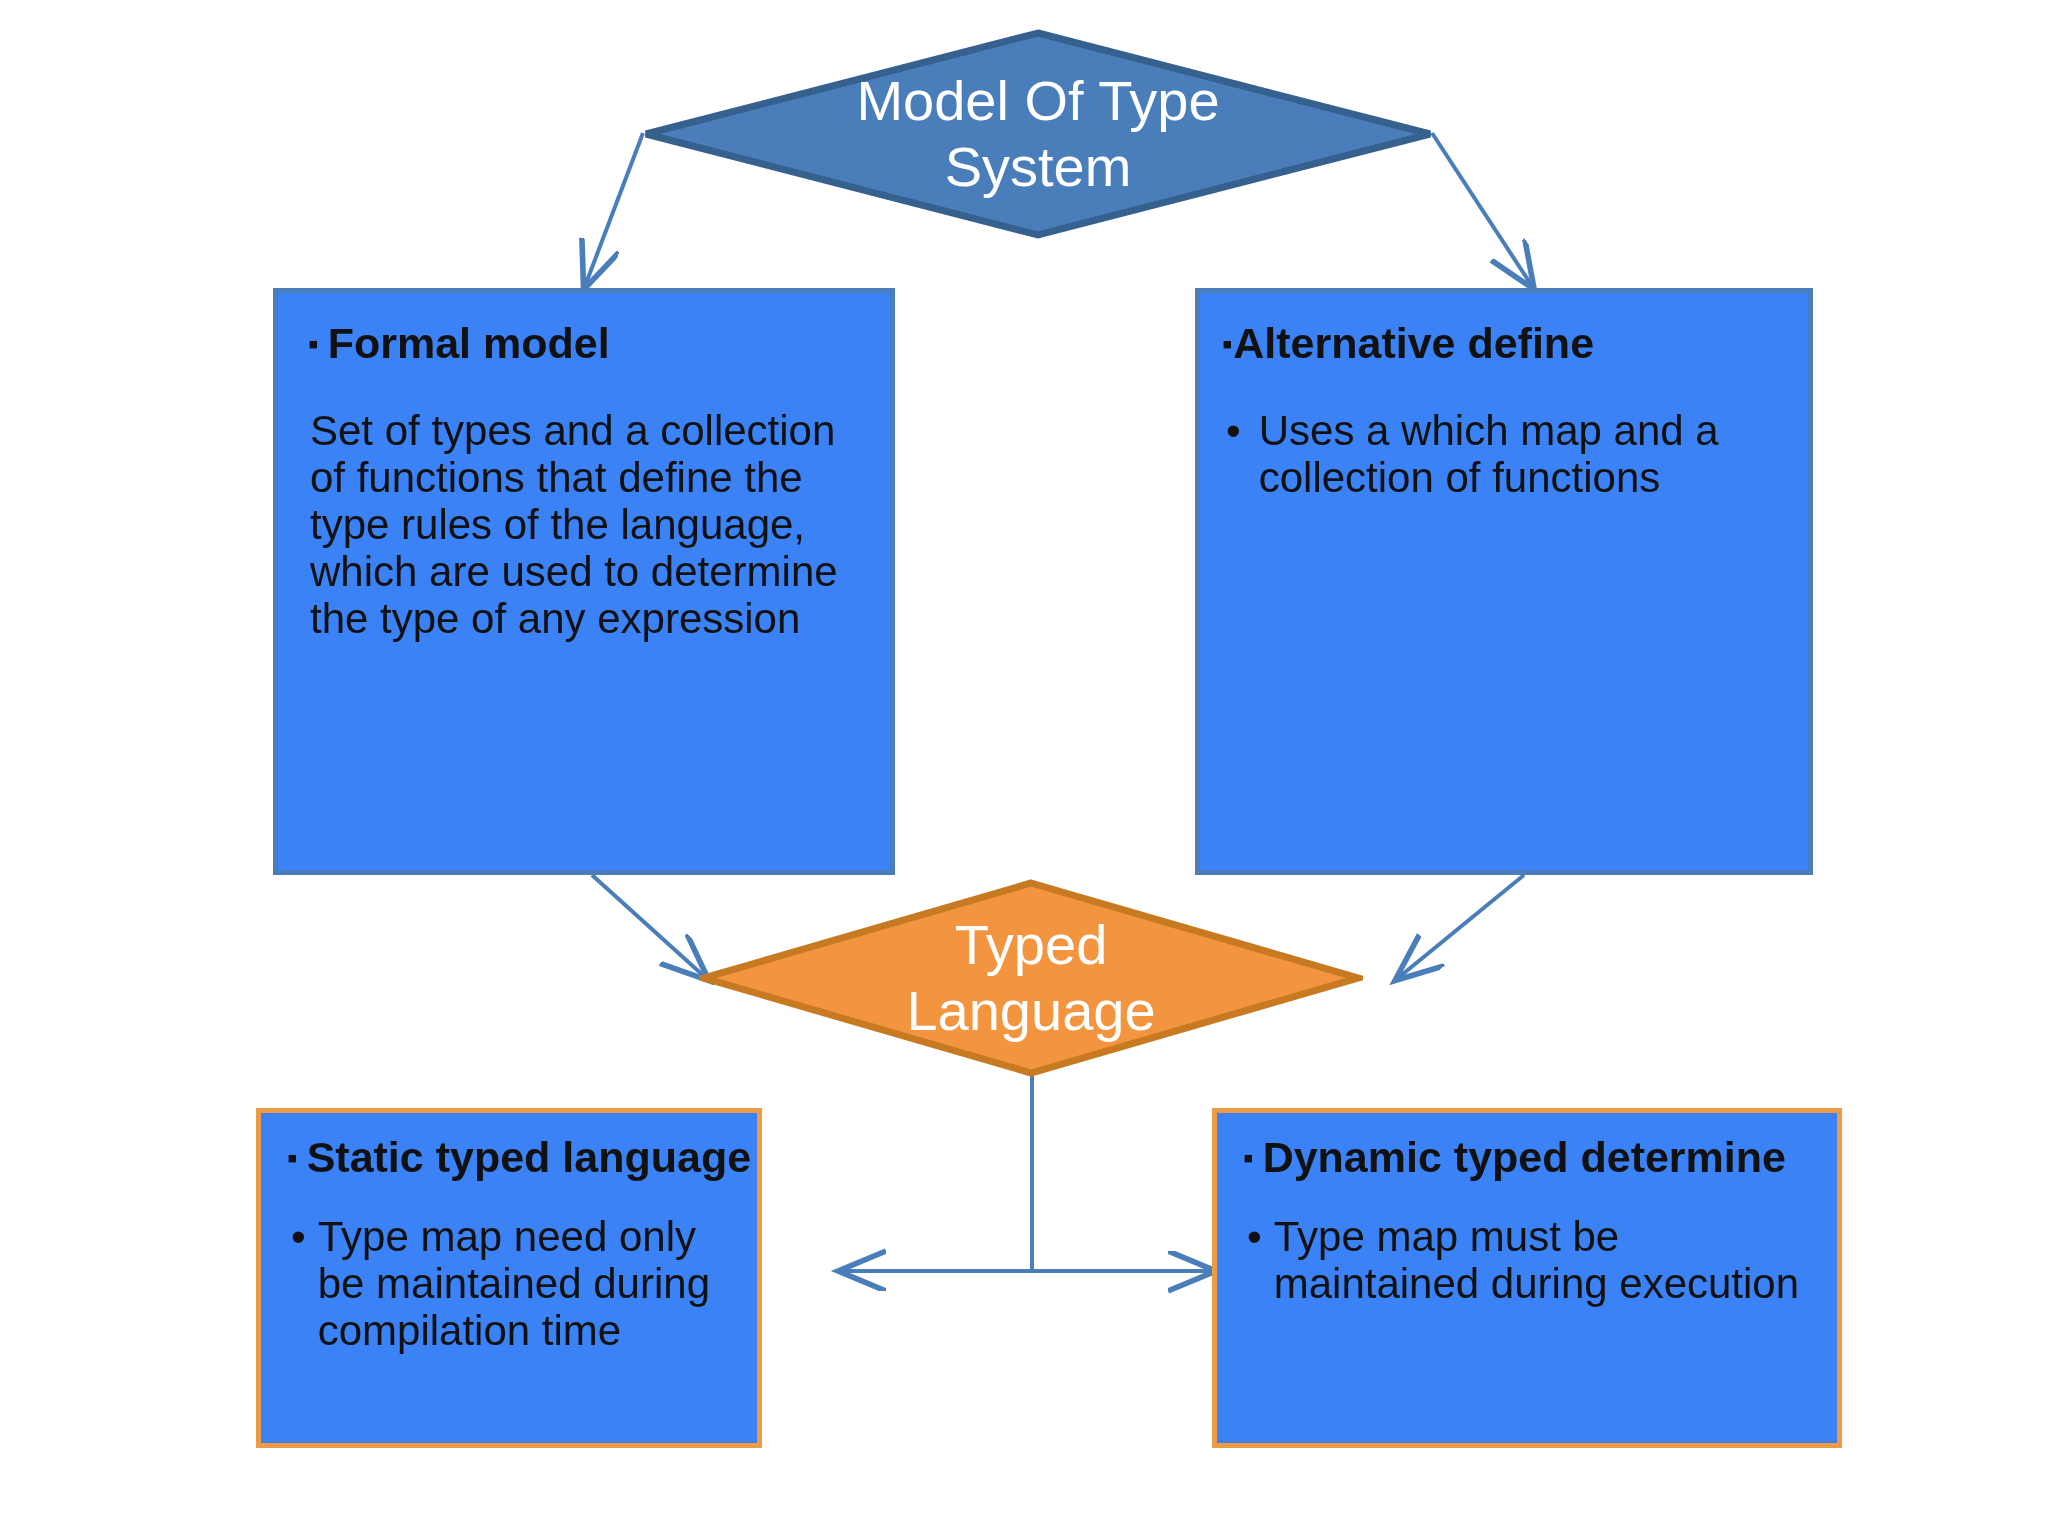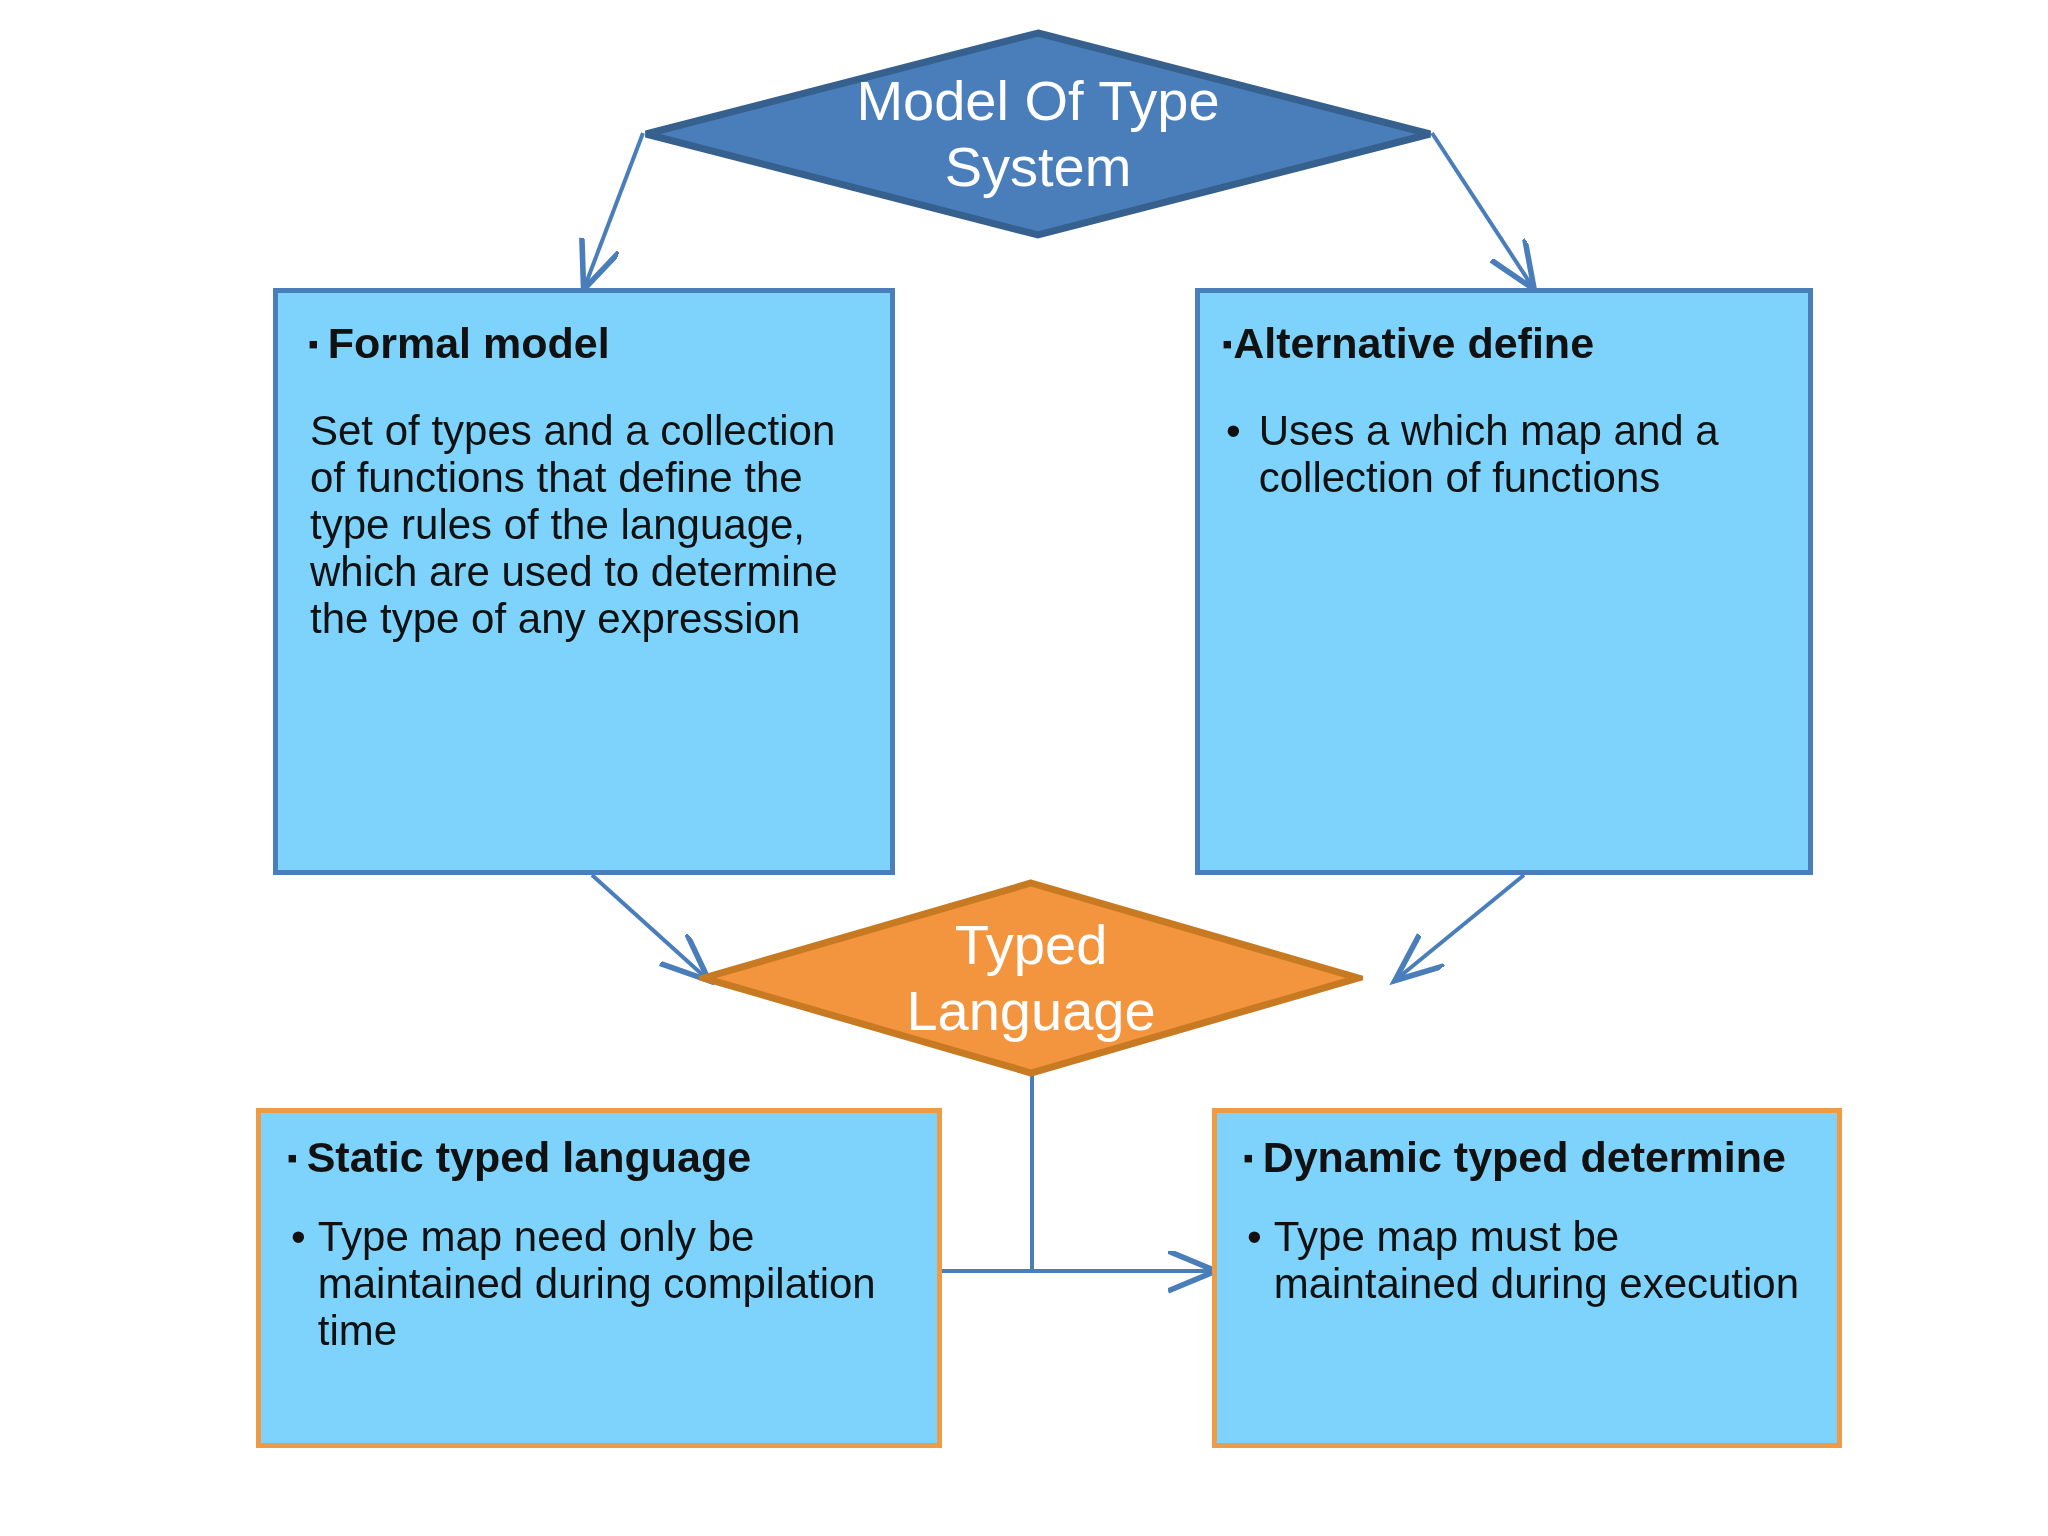--- a/index.html
+++ b/index.html
@@ -22,21 +22,21 @@
     left: 0;
     top: 0;
     width: 2048px;
     height: 1536px;
     pointer-events: none;
   }
 
   .node-box {
     position: absolute;
     box-sizing: border-box;
-    background: #7dd3fc;
+    background: #3b82f6;
     padding: 26px 30px 20px 30px;
   }
   .node-box.blue-border {
     border: 5px solid #4A7EBB;
   }
   .node-box.orange-border {
     border: 5px solid #ED9C45;
   }
 
   .bx-heading {
@@ -155,21 +155,21 @@
   </div>
 
   <div class="diamond" style="left:699px; top:878px; width:664px; height:200px;">
     <svg width="664" height="200" viewBox="0 0 664 200">
       <polygon points="332,5 659,100 332,195 5,100" fill="#F3953F" stroke="#C87A22" stroke-width="7"></polygon>
     </svg>
     <div class="dlabel">Typed
 Language</div>
   </div>
 
-  <div class="node-box orange-border" style="left:256px; top:1108px; width:686px; height:340px; padding:20px 20px 16px 26px;">
+  <div class="node-box orange-border" style="left:256px; top:1108px; width:506px; height:340px; padding:20px 20px 16px 26px;">
     <div class="bx-heading">
       <span class="sq-bullet">▪</span><span>Static typed language</span>
     </div>
     <div class="bx-body bulleted" style="margin-top:32px; gap:12px;">
       <span class="dot">•</span>
       <span class="txt">Type map need only be maintained during compilation time</span>
     </div>
   </div>
 
   <div class="node-box orange-border" style="left:1212px; top:1108px; width:630px; height:340px; padding:20px 20px 16px 26px;">

